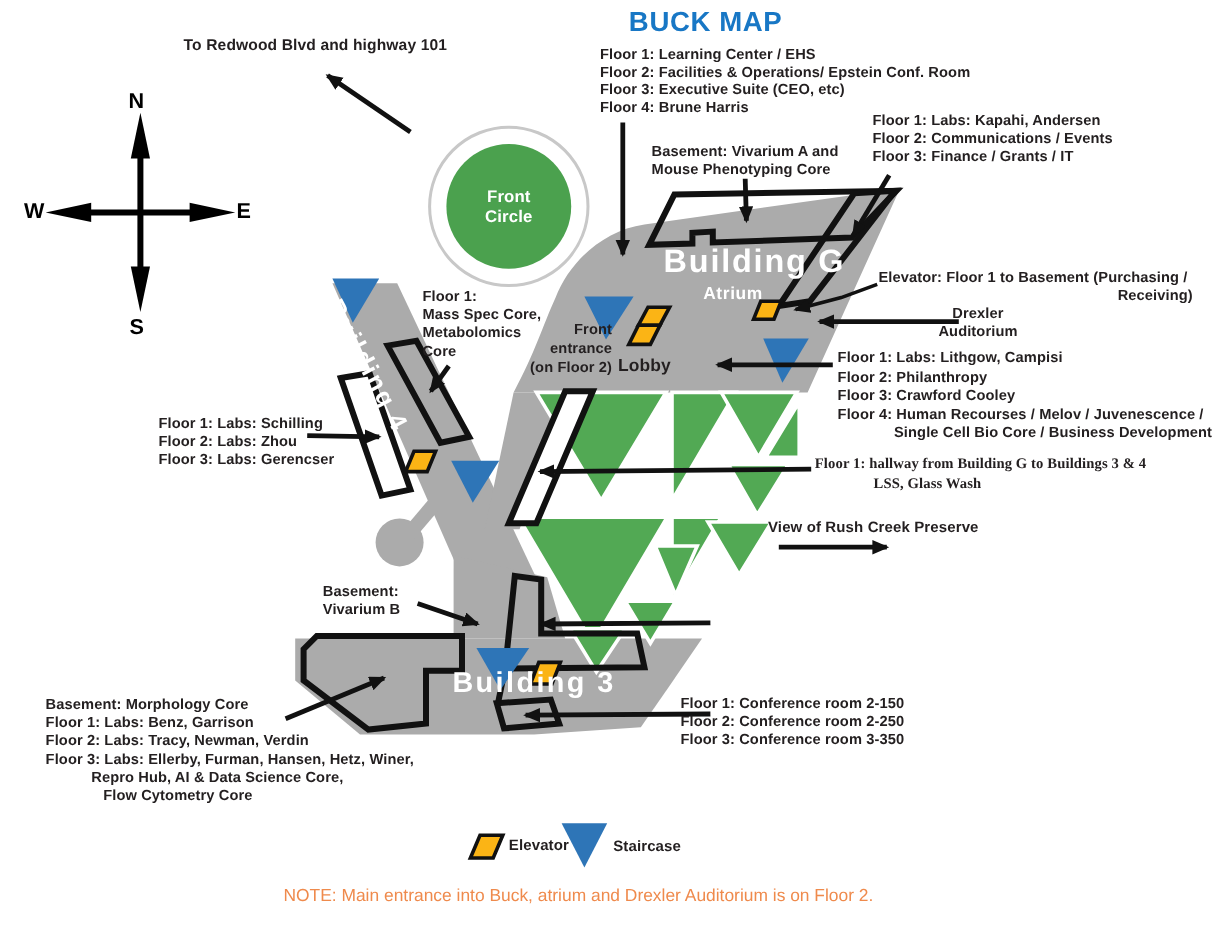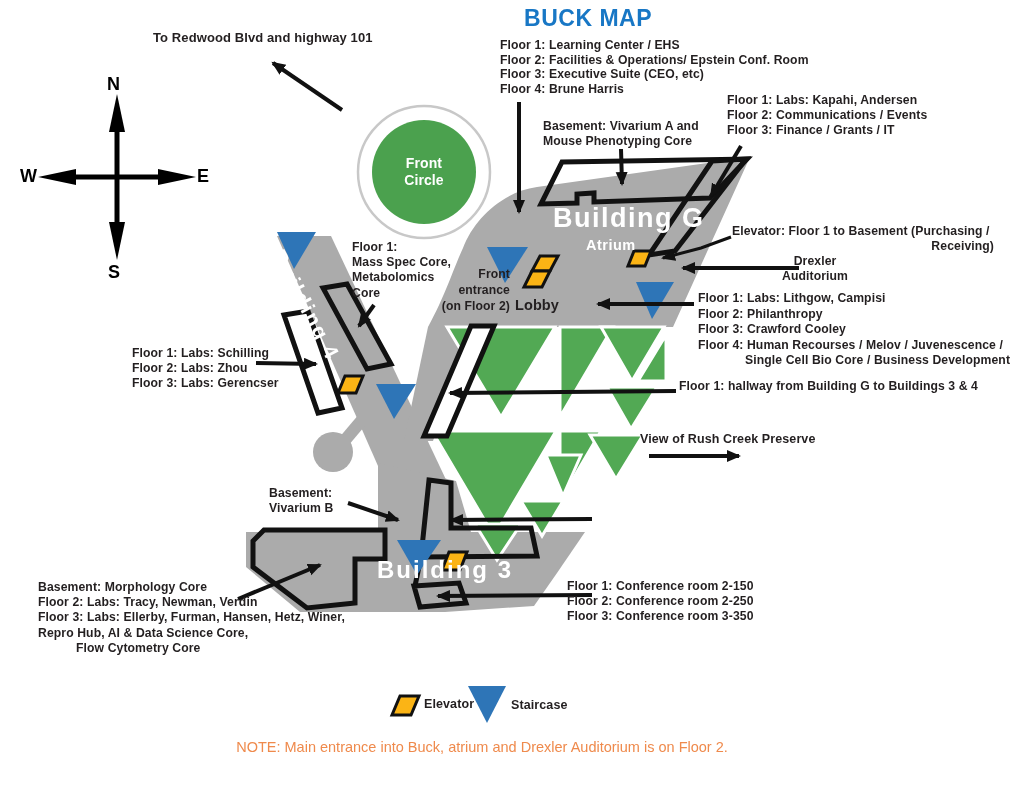--- a/index.html
+++ b/index.html
@@ -20,21 +20,21 @@
         font:500 14.5px/18px "Liberation Sans",sans-serif;color:var(--note_orange);}
   .compass-letter{position:absolute;font:800 18px/20px "Liberation Sans",sans-serif;color:#000;}
   #lbl-learning{left:500px;top:38px;line-height:14.6px;}
   #lbl-kapahi{left:727px;top:93px;line-height:15px;}
   #lbl-viva{left:543px;top:119px;line-height:14.5px;}
   #lbl-elevbase{left:732px;top:224px;width:262px;line-height:14.5px;}
   #lbl-elevbase div:nth-child(2){text-align:right;}
   #lbl-drexler{left:772px;top:254px;width:86px;text-align:center;line-height:14.5px;}
   #lbl-lithgow{left:698px;top:291px;line-height:15.5px;}
   #lbl-lithgow div:nth-child(5){padding-left:47px;}
-  #lbl-hallway{left:679px;top:378px;line-height:16.5px;}
+  #lbl-hallway{left:679px;top:378px;line-height:16.5px;font-family:Liberation Serif, serif;}
   #lbl-hallway div:nth-child(2){padding-left:49px;}
   #lbl-rush{left:640px;top:432px;font-size:12.5px;}
   #lbl-massspec{left:352px;top:240px;line-height:15.2px;}
   #lbl-frontent{left:428px;top:266px;width:82px;text-align:right;line-height:16px;}
   #lbl-schilling{left:117px;top:346px;line-height:15px;margin-left:15px;}
   #lbl-vivb{left:269px;top:486px;line-height:14.5px;}
   #lbl-vivc{left:600px;top:487px;line-height:15.2px;}
   #lbl-conf{left:567px;top:579px;line-height:15.2px;}
   #lbl-morph{left:38px;top:580px;line-height:15.2px;}
   #lbl-morph div:nth-child(5){padding-left:38px;}
@@ -188,20 +188,21 @@
     </div>
   <div class="lbl" id="lbl-lithgow">
       <div>Floor 1: Labs: Lithgow, Campisi</div>
       <div>Floor 2: Philanthropy</div>
       <div>Floor 3: Crawford Cooley</div>
       <div>Floor 4: Human Recourses / Melov / Juvenescence /</div>
       <div>Single Cell Bio Core / Business Development</div>
     </div>
   <div class="lbl" id="lbl-hallway">
       <div>Floor 1: hallway from Building G to Buildings 3 &amp; 4</div>
+      <div>LSS, Glass Wash</div>
     </div>
   <div class="lbl" id="lbl-rush">View of  Rush Creek Preserve</div>
   <div class="lbl" id="lbl-massspec">
       <div>Floor 1:</div>
       <div>Mass Spec Core,</div>
       <div>Metabolomics</div>
       <div>Core</div>
     </div>
   <div class="lbl" id="lbl-frontent">
       <div>Front</div>
@@ -217,20 +218,21 @@
       <div>Basement:</div>
       <div>Vivarium B</div>
     </div>
   <div class="lbl" id="lbl-conf">
       <div>Floor 1: Conference room 2-150</div>
       <div>Floor 2: Conference room 2-250</div>
       <div>Floor 3: Conference room 3-350</div>
     </div>
   <div class="lbl" id="lbl-morph">
       <div>Basement: Morphology Core</div>
+      <div>Floor 1: Labs: Benz, Garrison</div>
       <div>Floor 2: Labs: Tracy, Newman, Verdin</div>
       <div>Floor 3: Labs: Ellerby, Furman, Hansen, Hetz, Winer,</div>
       <div>Repro Hub, AI &amp; Data Science Core,</div>
       <div>Flow Cytometry Core</div>
     </div>
 
   <div class="lbl white" id="name-bg">Building G</div>
   <div class="lbl white" id="name-atrium">Atrium</div>
   <div class="lbl" id="name-lobby">Lobby</div>
   <div class="lbl white" id="name-b4">Building 4</div>

